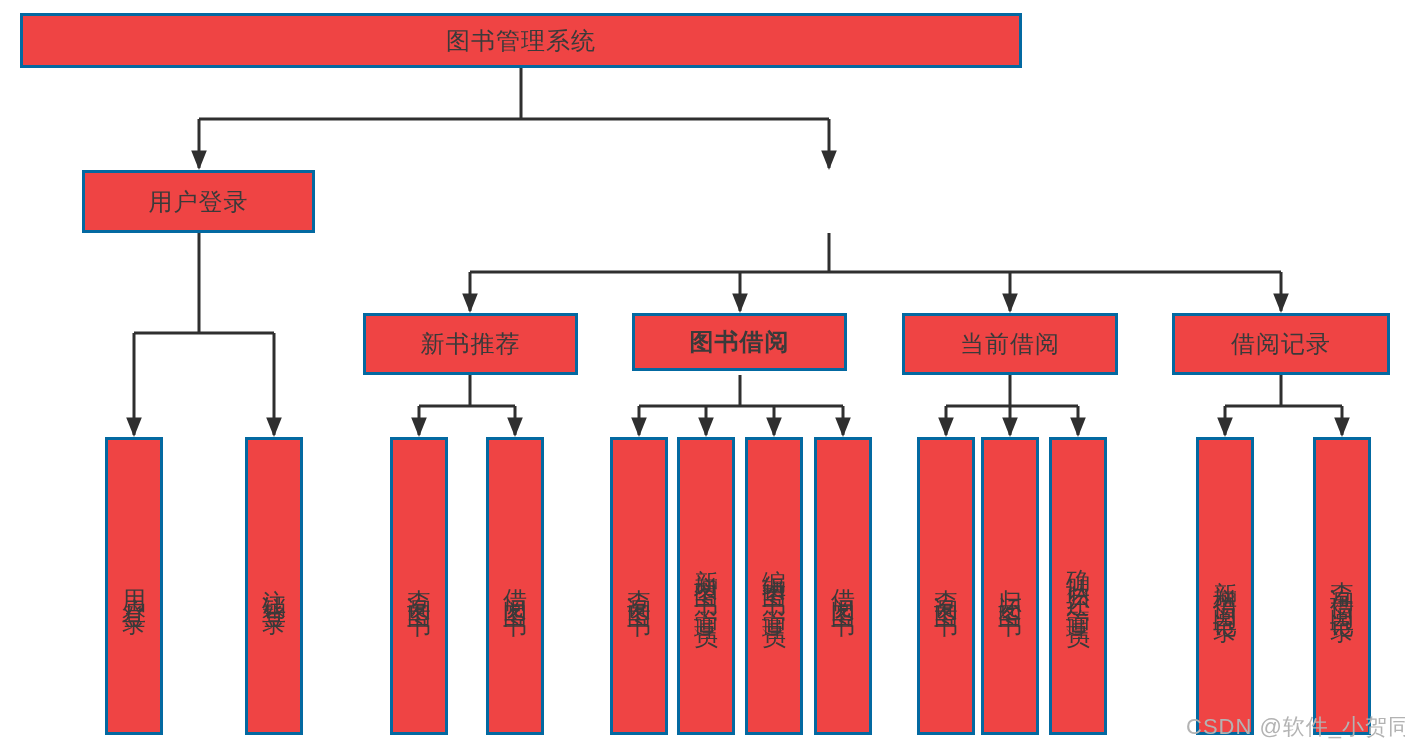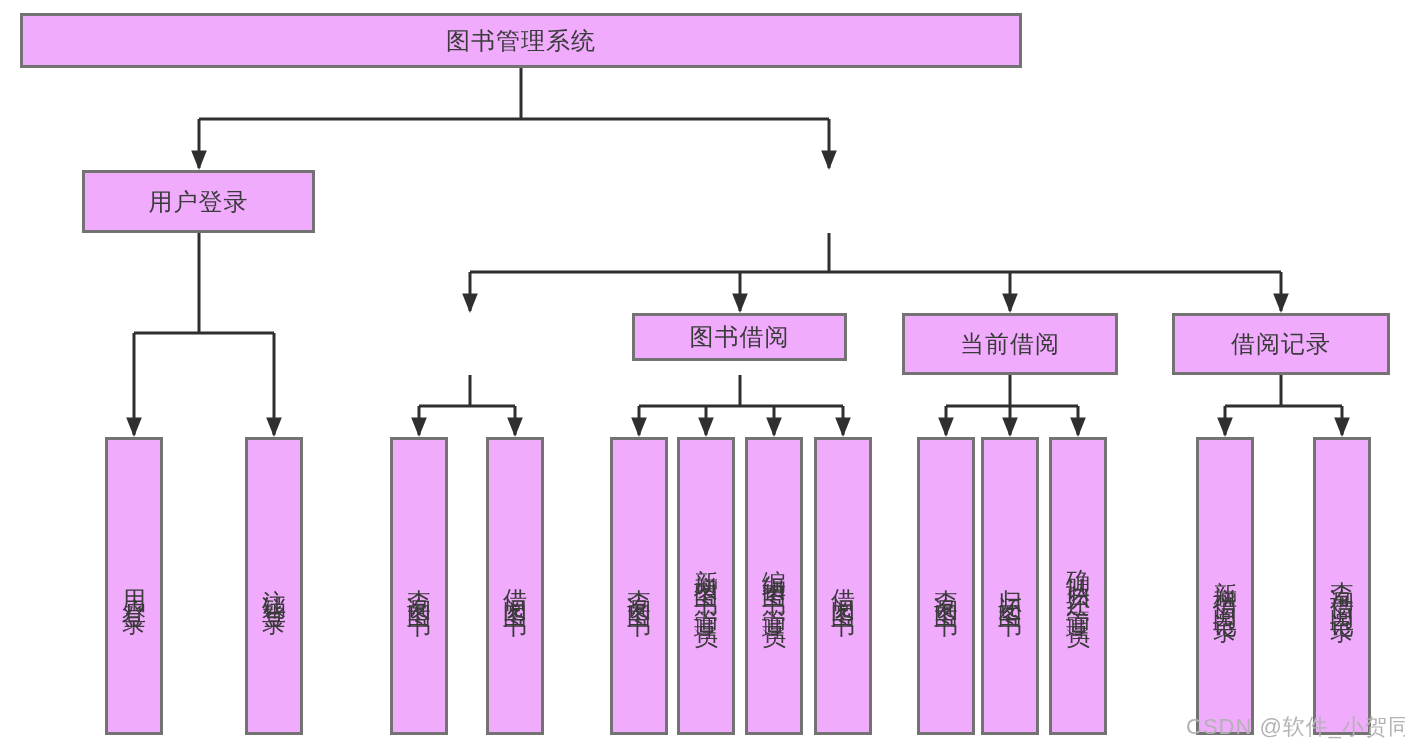--- a/index.html
+++ b/index.html
@@ -2,22 +2,22 @@
 <html><head>
 <meta charset="utf-8">
 <style>
   html,body{margin:0;padding:0;background:#ffffff;}
   .canvas{
     position:relative;width:1405px;height:747px;background:#ffffff;
     font-family:"Liberation Sans",sans-serif;color:#3a3a3a;overflow:hidden;
   }
   .wires{position:absolute;left:0;top:0;z-index:1;}
   .node{
-    position:absolute;box-sizing:border-box;background:#f0abfc;
-    border:3px solid #737373;display:flex;align-items:center;justify-content:center;
+    position:absolute;box-sizing:border-box;background:#ef4444;
+    border:3px solid #0369a1;display:flex;align-items:center;justify-content:center;
     font-size:24px;letter-spacing:1px;z-index:2;white-space:nowrap;
   }
   .leaf{font-size:24px;}
   .leaf .vtext{
     writing-mode:vertical-rl;line-height:1;letter-spacing:8px;white-space:nowrap;
   }
   .watermark{
     position:absolute;left:1186px;top:712px;z-index:3;
     font-size:22px;color:#b3b3b3;letter-spacing:1px;white-space:nowrap;
   }
@@ -67,21 +67,22 @@
       <path d="M1281,375 L1281,406 M1225,406 L1342,406"></path>
       <line x1="1225" y1="406" x2="1225" y2="435" marker-end="url(#arr)"></line>
       <line x1="1342" y1="406" x2="1342" y2="435" marker-end="url(#arr)"></line>
     </g>
   </svg>
 
   <div class="node" style="left:20px;top:13px;width:1002px;height:55px;">图书管理系统</div>
 
   <div class="node" style="left:82px;top:170px;width:233px;height:63px;">用户登录</div>
 
-  <div class="node" style="left:632px;top:313px;width:215px;height:48px;">图书借阅</div>
+  <div class="node" style="left:363px;top:313px;width:215px;height:62px;">新书推荐</div>
+  <div class="node" style="left:632px;top:313px;width:215px;height:58px;font-weight:bold;">图书借阅</div>
   <div class="node" style="left:902px;top:313px;width:216px;height:62px;">当前借阅</div>
   <div class="node" style="left:1172px;top:313px;width:218px;height:62px;">借阅记录</div>
 
   <div class="node leaf" style="left:105px;top:437px;width:58px;height:298px;">
     <span class="vtext">用户登录</span>
   </div>
   <div class="node leaf" style="left:245px;top:437px;width:58px;height:298px;">
     <span class="vtext">注销登录</span>
   </div>
 

